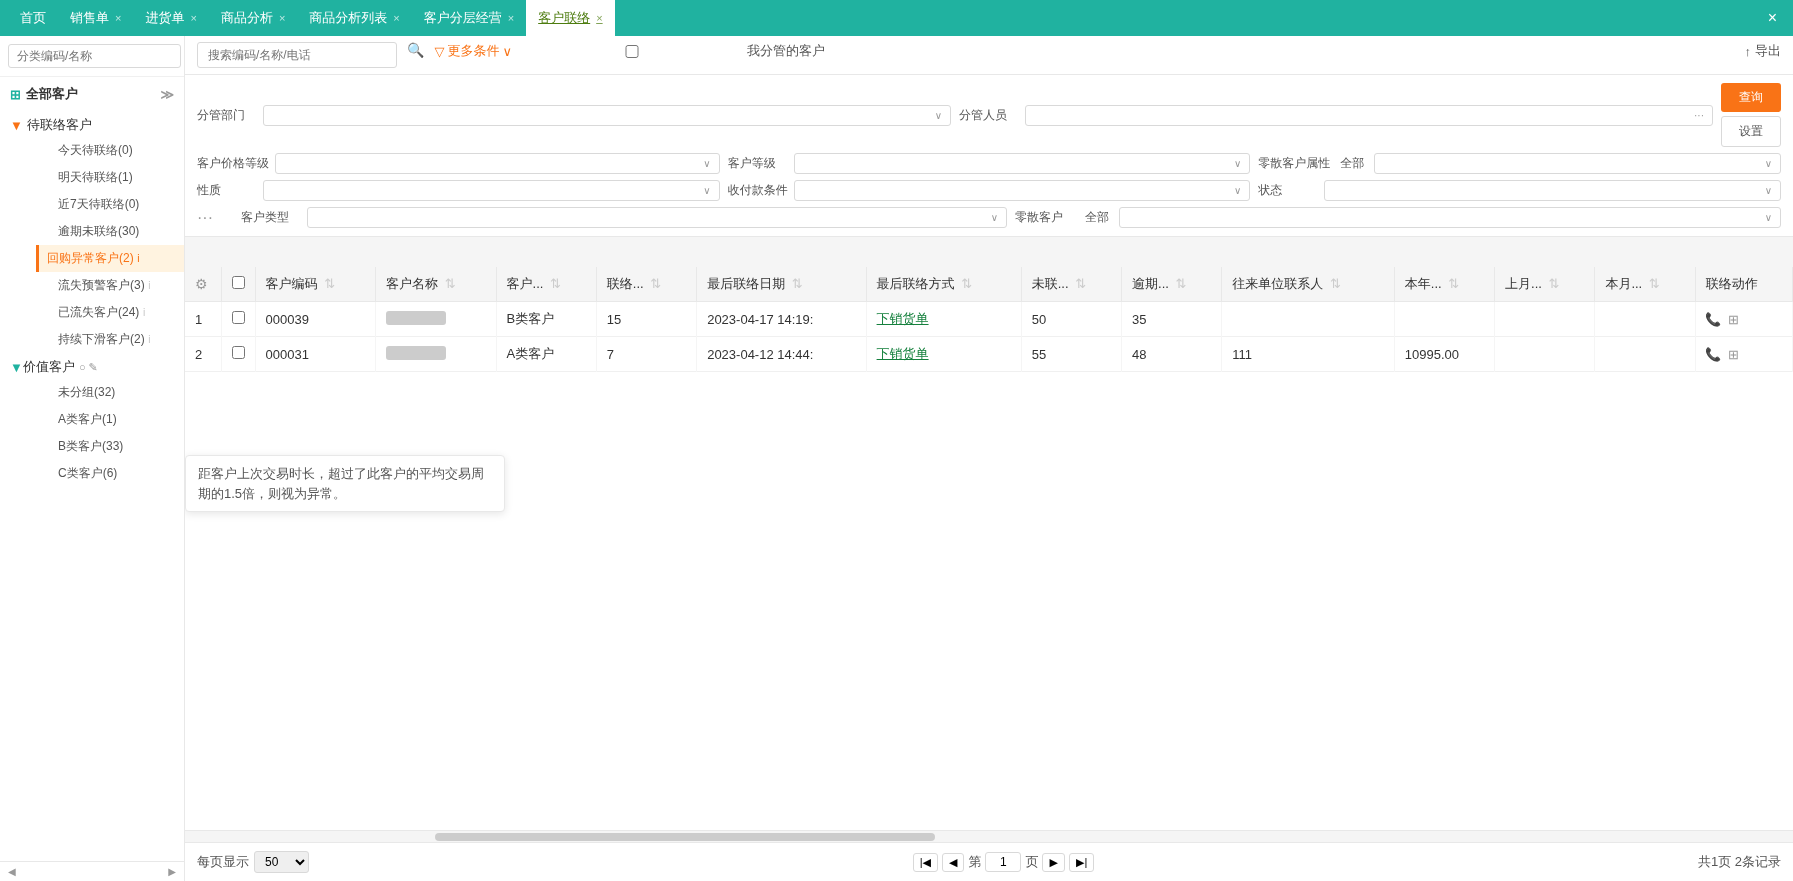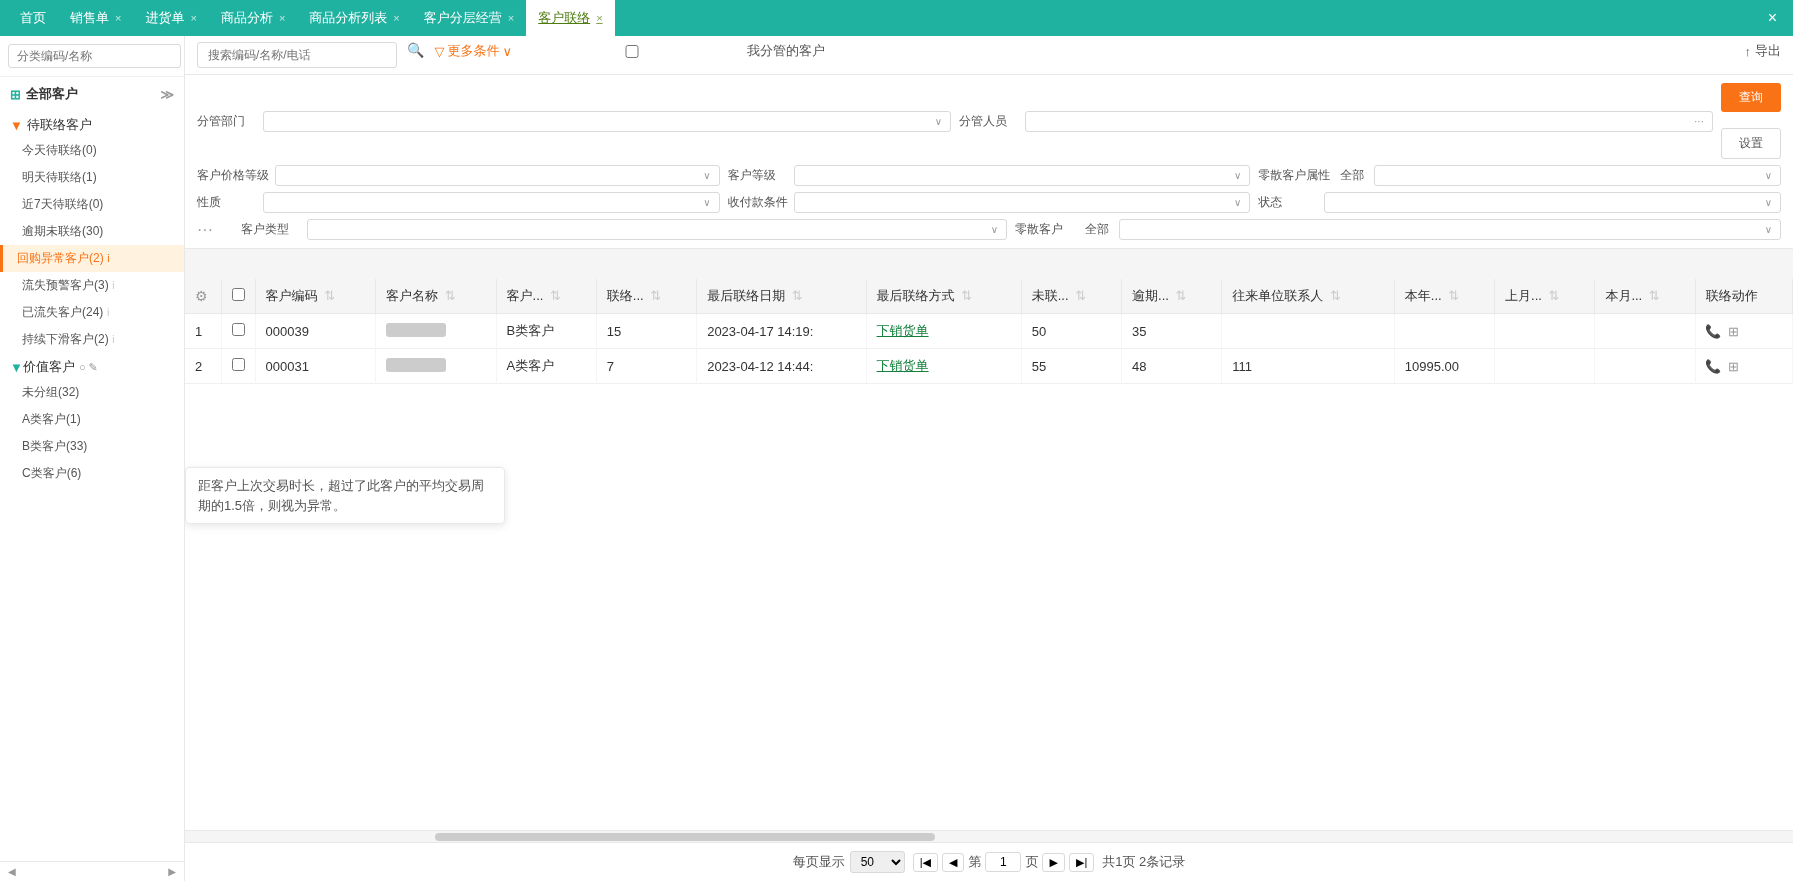--- a/index.html
+++ b/index.html
@@ -91,26 +91,27 @@
       align-items: center;
       cursor: pointer;
     }
     .sidebar-group-label .arrow { margin-right: 4px; color: #f97316; }
     .sidebar-item {
       padding: 5px 10px 5px 22px;
       color: #555;
       font-size: 12px;
       cursor: pointer;
       white-space: nowrap;
+      margin-left: 36px;
     }
     .sidebar-item.active {
       background: #fff3e0;
       color: #f97316;
       border-left: 3px solid #f97316;
-      padding-left: 14px;
+      padding-left: 8px;
     }
     .sidebar-group-label2 {
       padding: 5px 10px 3px 10px;
       color: #333;
       font-size: 12px;
       display: flex;
       align-items: center;
       cursor: pointer;
     }
     .sidebar-edit-icons { margin-left: 4px; color: #999; font-size: 11px; }
@@ -230,21 +231,21 @@
       color: #555;
       border: 1px solid #d9d9d9;
       padding: 6px 14px;
       border-radius: 3px;
       cursor: pointer;
       font-size: 12px;
     }
     .filter-actions {
       display: flex;
       flex-direction: column;
-      gap: 16px;
+      gap: 4px;
     }
     .filter-dots {
       color: #999;
       font-size: 16px;
       cursor: pointer;
     }
 
     
     .table-container {
       flex: 1;
@@ -298,21 +299,21 @@
       width: 60px;
     }
 
     
     .pagination {
       background: white;
       border-top: 1px solid #e8e8e8;
       padding: 8px 12px;
       display: flex;
       align-items: center;
-      justify-content: center;
+      justify-content: space-between;
       gap: 8px;
       font-size: 12px;
       color: #555;
     }
     .pagination .per-page {
       display: flex;
       align-items: center;
       gap: 5px;
     }
     .pagination select {

